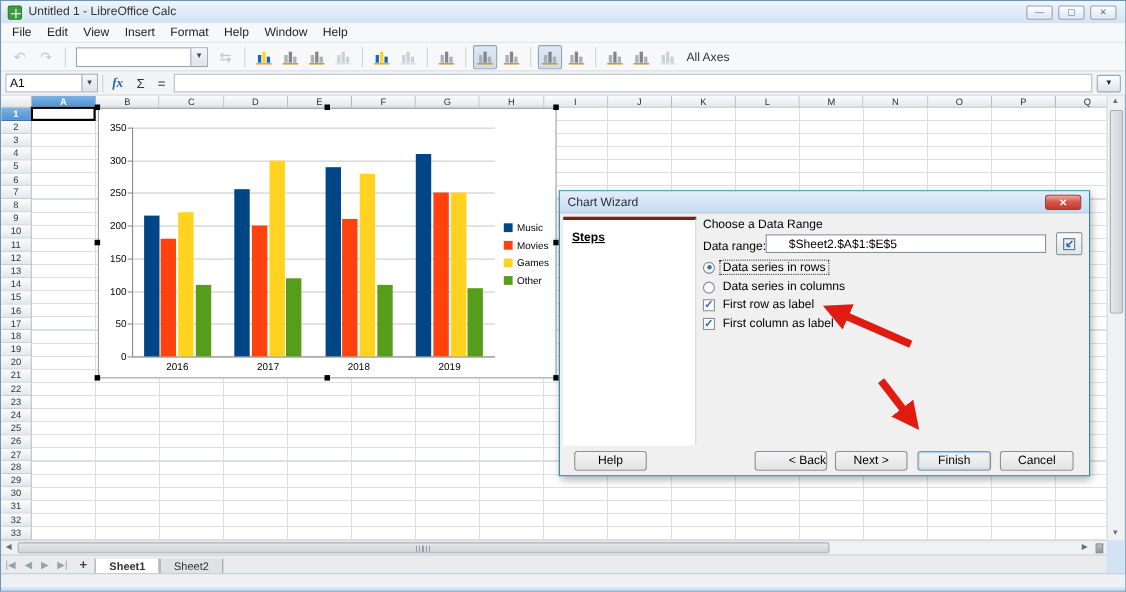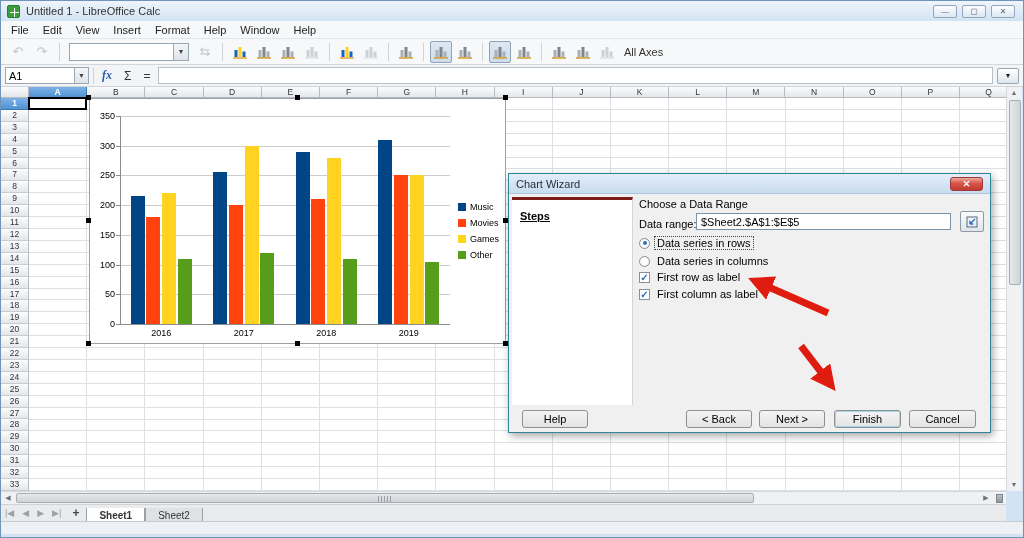--- a/index.html
+++ b/index.html
@@ -132,39 +132,39 @@
     color:#fff; font-size:9px; font-weight:bold; text-align:center; line-height:13px; }
   .steps-panel { position:absolute; left:3px; top:23px; width:121px; height:208px;
     background:#fff; border-top:3px solid #7f1d1d; border-right:1px solid #d3d6d9; }
   .steps-h { font-size:11px; font-weight:bold; text-decoration:underline; color:#000; margin:10px 0 14px 8px; }
   .step-item { font-size:11px; color:#000; margin:0 0 8px 6px; padding:2px 4px; display:inline-block; clear:both; float:left; }
   .step-item.active { background:linear-gradient(#4f9bef,#2f7fe0); color:#fff; }
   .steps-list { display:flex; flex-direction:column; align-items:flex-start; }
   .panel-title { position:absolute; left:130px; top:24px; font-size:11px; font-weight:normal; color:#000; }
   .dr-label { position:absolute; left:130px; top:44px; font-size:11px; color:#000; }
   .dr-input { position:absolute; left:187px; top:39px; width:255px; height:17px;
-    border:1px solid #7a93a8; background:#fff; font-size:11px; padding:0 4px;
+    border:1px solid #7a93a8; background:#fff; font-size:11px; padding:0 20px;
     font-family:"Liberation Sans",sans-serif; }
   .shrink-btn { position:absolute; left:451px; top:37px; width:24px; height:21px;
     border:1px solid #8e9aa5; border-radius:2px; background:linear-gradient(#fbfcfd,#dfe5ea);
     display:flex; align-items:center; justify-content:center; }
   .opt-row { position:absolute; left:130px; height:14px; display:flex; align-items:center; gap:5px; }
   .radio { width:11px; height:11px; border-radius:50%; border:1px solid #8a9096;
     background:radial-gradient(#fff 35%,#e8ebee); position:relative; }
   .radio.sel::after { content:""; position:absolute; left:2.5px; top:2.5px; width:4px; height:4px;
     border-radius:50%; background:#2f72b8; }
   .checkbox { width:11px; height:11px; border:1px solid #8a9096; background:#fff;
     color:#2b6cb8; font-size:10px; font-weight:bold; line-height:9px; text-align:center; }
   .opt-label { font-size:11px; color:#000; padding:0 2px; }
   .opt-label.focused { outline:1px dotted #444; }
   .dlg-buttons button { position:absolute; top:236px; height:18px; font-size:11px; color:#000;
     border:1px solid #8e8f8f; border-radius:3px; background:linear-gradient(#f4f4f4,#e2e3e5);
     font-family:"Liberation Sans",sans-serif; }
   .btn-help { left:13px; width:66px; }
-  .btn-back { left:177px; width:66px; }
+  .btn-back { left:177px; width:66px;text-align:right; }
   .btn-next { left:250px; width:66px; }
   .btn-finish { left:325px; width:67px; border:1px solid #3c7fb1;
     box-shadow:0 0 0 1px #a8d4f0 inset; background:linear-gradient(#f0f8fd,#d7ecf9); }
   .btn-cancel { left:400px; width:67px; }
 
   .arrows-svg { position:absolute; left:0; top:0; width:1024px; height:538px;
     z-index:60; pointer-events:none; }
 </style>
 </head>
 <body>

